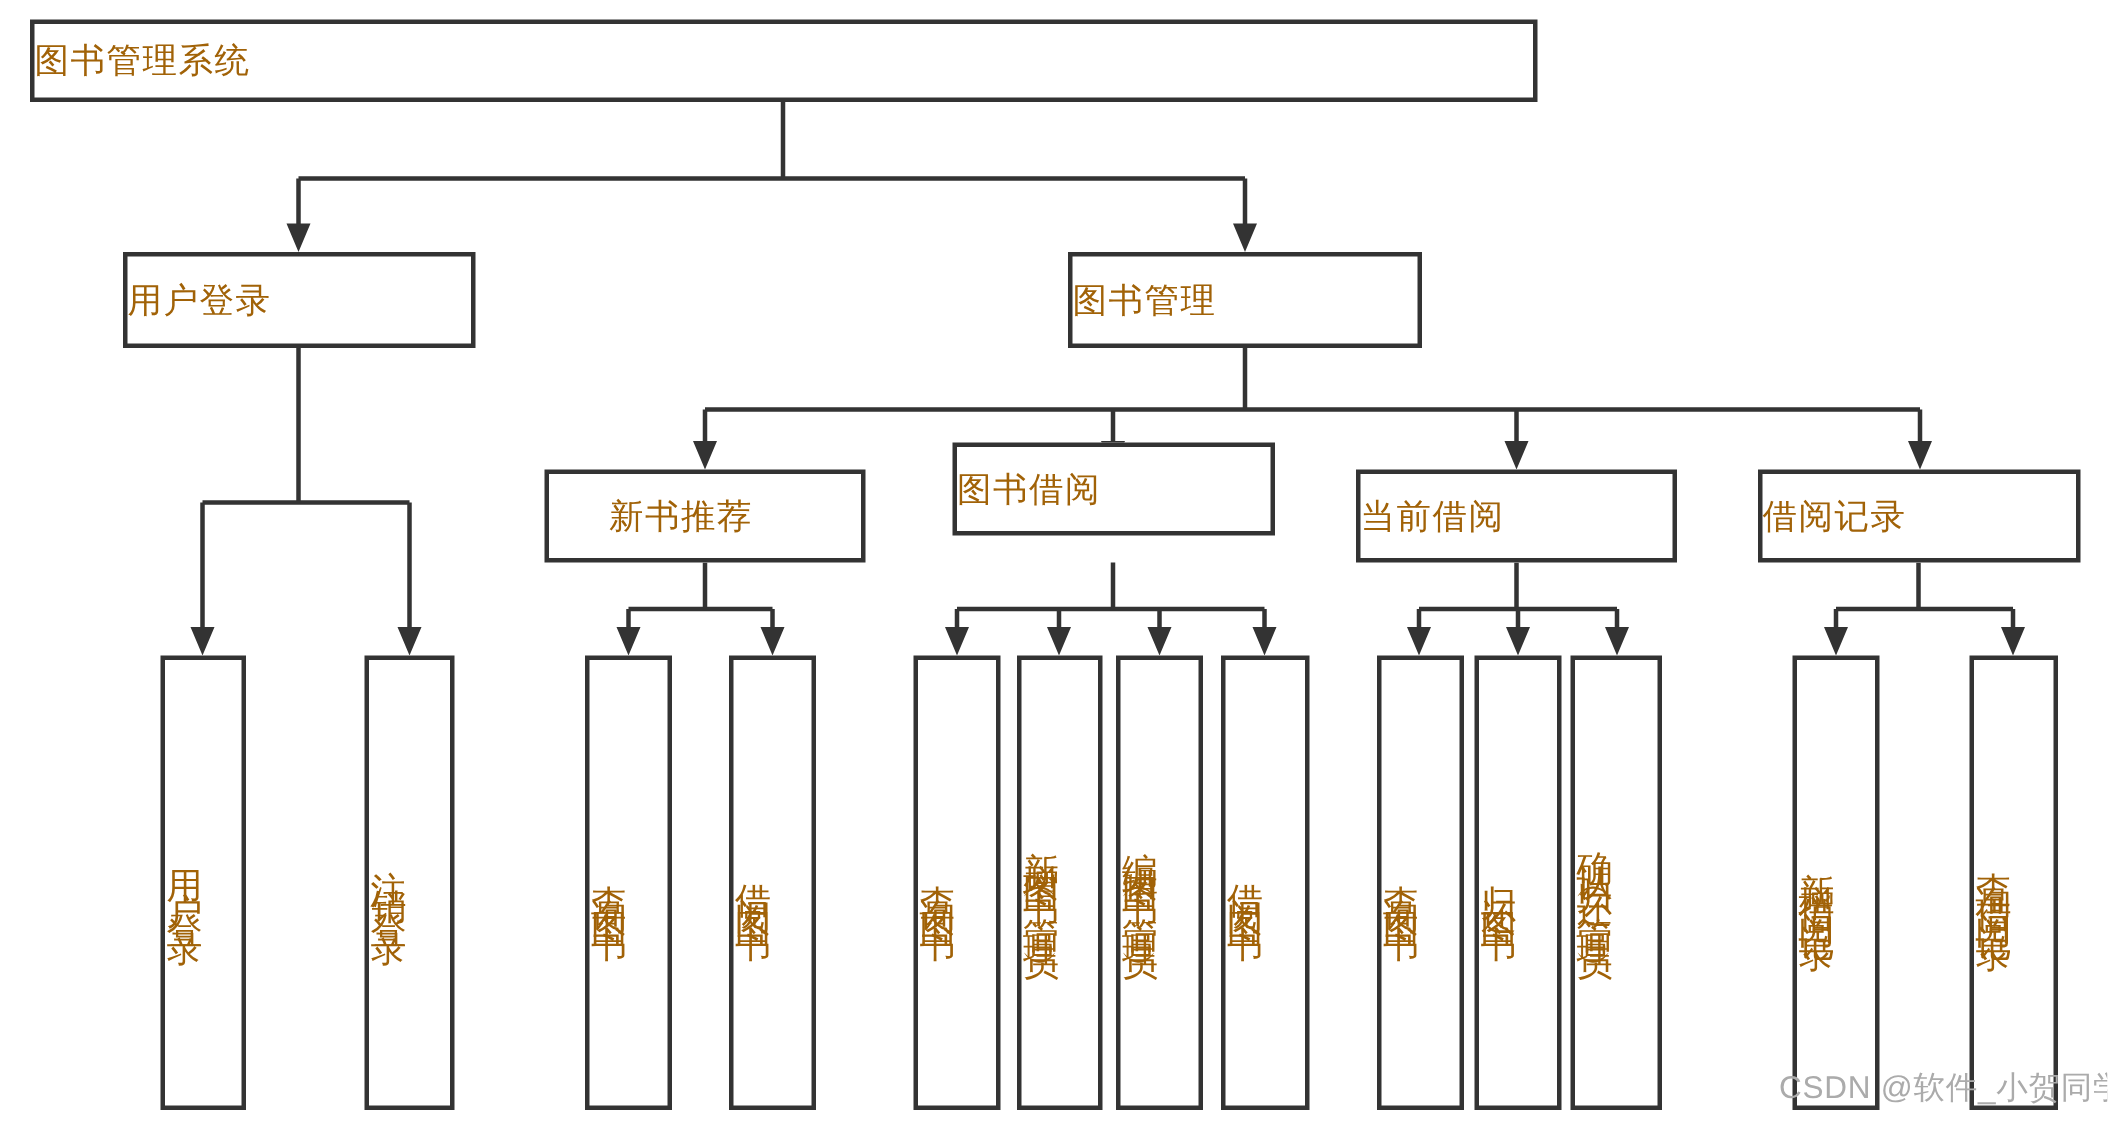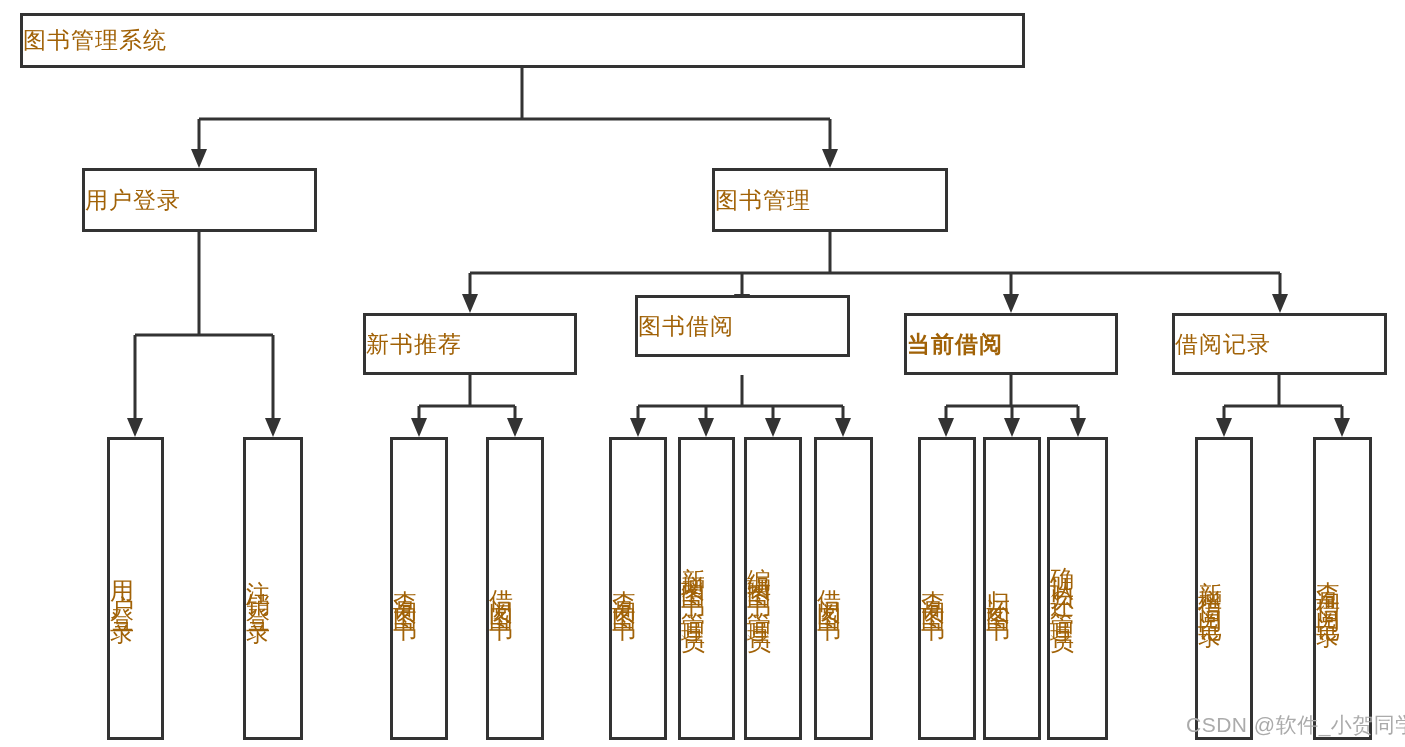--- a/index.html
+++ b/index.html
@@ -63,27 +63,27 @@
   <div id="nodes">
       <div class="node" style="left: 20px; top: 13px; width: 1005px; height: 55px;">
         <span class="hlabel">图书管理系统</span>
       </div>
       <div class="node" style="left: 82px; top: 168px; width: 235px; height: 64px;">
         <span class="hlabel">用户登录</span>
       </div>
       <div class="node" style="left: 712px; top: 168px; width: 236px; height: 64px;">
         <span class="hlabel">图书管理</span>
       </div>
-      <div class="node" style="left: 363px; top: 313px; width: 214px; height: 62px;">
+      <div class="node" style="left: 363px; top: 313px; width: 214px; height: 62px; padding-left: 40px;">
         <span class="hlabel">新书推荐</span>
       </div>
       <div class="node" style="left: 635px; top: 295px; width: 215px; height: 62px;">
         <span class="hlabel">图书借阅</span>
       </div>
-      <div class="node" style="left: 904px; top: 313px; width: 214px; height: 62px; font-weight: bold;">
+      <div class="node" style="left: 904px; top: 313px; width: 214px; height: 62px;">
         <span class="hlabel">当前借阅</span>
       </div>
       <div class="node" style="left: 1172px; top: 313px; width: 215px; height: 62px;">
         <span class="hlabel">借阅记录</span>
       </div>
       <div class="node" style="left: 107px; top: 437px; width: 57px; height: 303px;">
         <span class="vlabel wide">用户登录</span>
       </div>
       <div class="node" style="left: 243px; top: 437px; width: 60px; height: 303px;">
         <span class="vlabel wide">注销登录</span>

